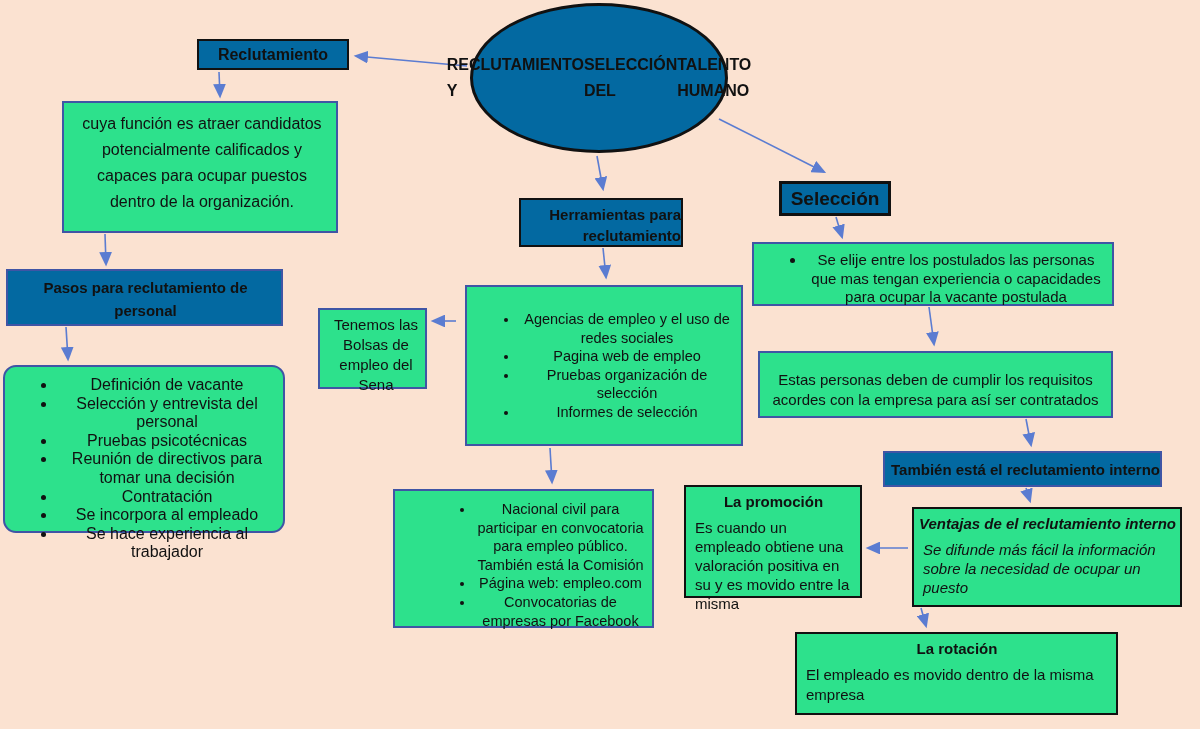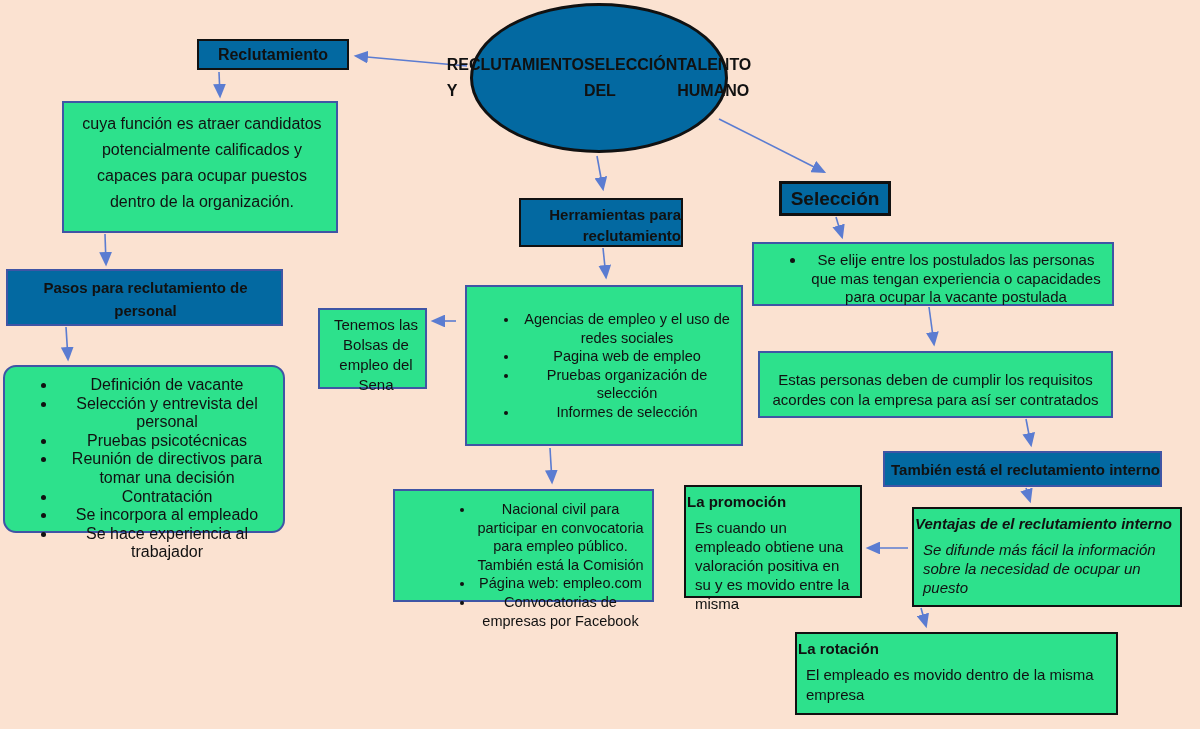--- a/index.html
+++ b/index.html
@@ -26,21 +26,21 @@
     font-weight:bold; font-size:16px; text-align:center; line-height:27px; }
 
   #funcion { left:62px; top:101px; width:276px; height:132px;
     font-size:16px; line-height:26px; padding:8px 8px 0 12px; }
 
   #pasos { left:6px; top:269px; width:277px; height:57px;
     font-weight:bold; font-size:15px; line-height:23px; padding:5px 8px 0 10px; }
 
   #steps { left:3px; top:365px; width:282px; height:168px; font-size:16px;border-radius:13px; }
   #tools { left:465px; top:285px; width:278px; height:161px; font-size:14.5px; }
-  #convocatorias { left:393px; top:489px; width:261px; height:113px; font-size:14.5px;padding-left:36px; }
+  #convocatorias { left:393px; top:489px; width:261px; height:139px; font-size:14.5px;padding-left:36px; }
   #se-elije { left:752px; top:242px; width:362px; height:64px; font-size:15px; }
 
   .box ul { margin:0; padding:0 6px 0 52px; list-style:disc; }
   .box li { line-height:18.6px; }
   #steps ul { padding-top:9px; }
   #tools ul { padding-top:23px; }
   #convocatorias ul { padding-top:9px; padding-left:44px; }
   #se-elije ul { padding-top:7px; line-height:19px; }
 
   #herramientas { left:519px; top:198px; width:164px; height:49px;
@@ -51,21 +51,21 @@
 
   #seleccion { left:779px; top:181px; width:112px; height:35px;
     border-width:3px; font-weight:bold; font-size:19px; text-align:center; line-height:30px; }
 
   #requisitos { left:758px; top:351px; width:355px; height:67px;
     font-size:15px; line-height:20px; text-align:center; padding-top:17px; }
 
   #interno { left:883px; top:451px; width:279px; height:36px;
     font-weight:bold; font-size:15px; text-align:right; line-height:33px; }
 
-  .titled .title { font-weight:bold; font-size:15px; text-align:left; margin:6px 0 8px 1px; }
+  .titled .title { font-weight:bold; font-size:15px; text-align:center; margin:6px 0 8px 1px; }
   .titled .body  { font-size:15px; line-height:19px; padding:0 6px 0 9px; }
 
   #ventajas  { left:912px; top:507px; width:270px; height:100px;font-style:italic; }
   #promocion { left:684px; top:485px; width:178px; height:113px; }
   #rotacion  { left:795px; top:632px; width:323px; height:83px; }
   #rotacion .body { line-height:20px; }
 
   #arrows { position:absolute; left:0; top:0; width:1200px; height:729px; pointer-events:none; }
 </style>
 </head>

